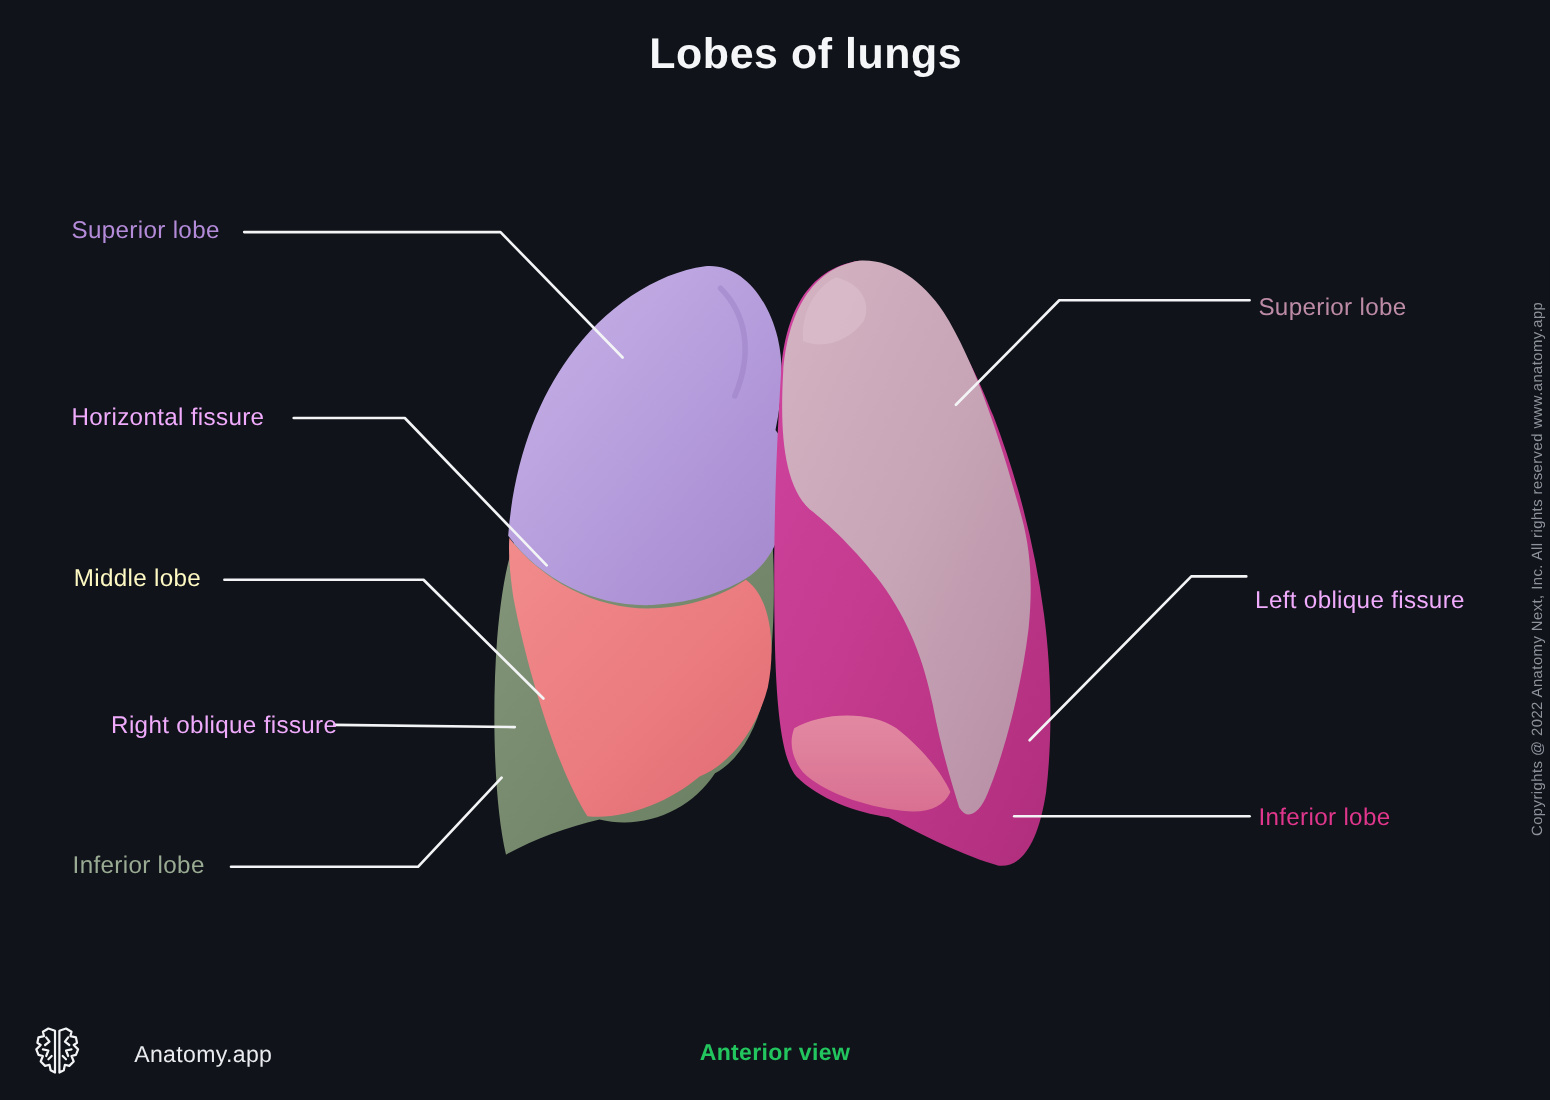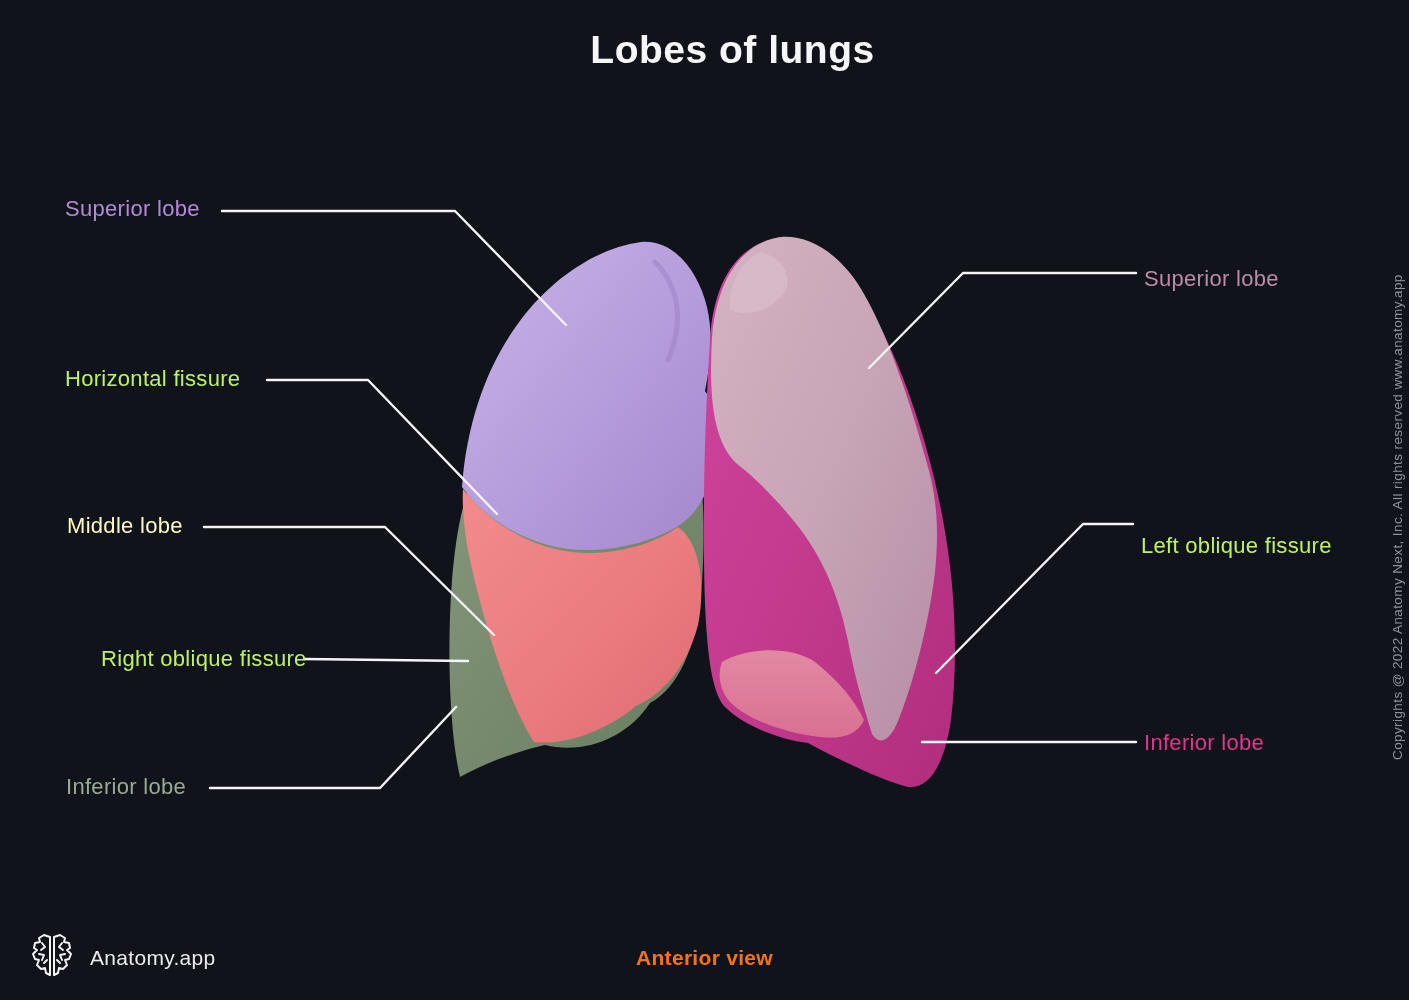--- a/index.html
+++ b/index.html
@@ -6,36 +6,36 @@
   .canvas{
     position:relative;width:1409px;height:1000px;background:#10131a;
     overflow:hidden;font-family:"Liberation Sans","DejaVu Sans",sans-serif;
   }
   .title{
     position:absolute;left:0;top:28px;width:100%;text-align:center;
     color:#f5f6f8;font-size:39px;font-weight:700;letter-spacing:.5px;margin-left:28px;
   }
   .lbl{
     position:absolute;font-size:22px;font-weight:500;letter-spacing:.3px;
-    color:#bef264;white-space:nowrap;
+    color:#f0abfc;white-space:nowrap;
   }
   .lbl.purple{color:#b48bd9;}
   .lbl.salmon{color:#fef9c3;}
   .lbl.sage{color:#9aab93;}
   .lbl.mauve{color:#bd8ba6;}
   .lbl.magenta{color:#e0368c;}
   .diagram-svg{position:absolute;left:0;top:0;}
   .caption{
     position:absolute;left:0;top:946px;width:100%;text-align:center;
-    color:#f97316;font-size:21px;font-weight:600;letter-spacing:.3px;
+    color:#22c55e;font-size:21px;font-weight:600;letter-spacing:.3px;
   }
   .brand{
     position:absolute;left:28px;top:932px;display:flex;align-items:center;gap:14px;
   }
-  .brand-name{color:#e9ebee;font-size:21px;font-weight:400;letter-spacing:.3px;}
+  .brand-name{color:#e9ebee;font-size:21px;font-weight:400;letter-spacing:.3px;margin-left:32px;}
   .copyright{
     position:absolute;right:4px;top:230px;height:575px;
     display:flex;align-items:center;justify-content:center;
     writing-mode:vertical-rl;transform:rotate(180deg);
     color:#8e929a;font-size:13.5px;letter-spacing:.4px;white-space:nowrap;
   }
 </style>
 </head>
 <body>
 

